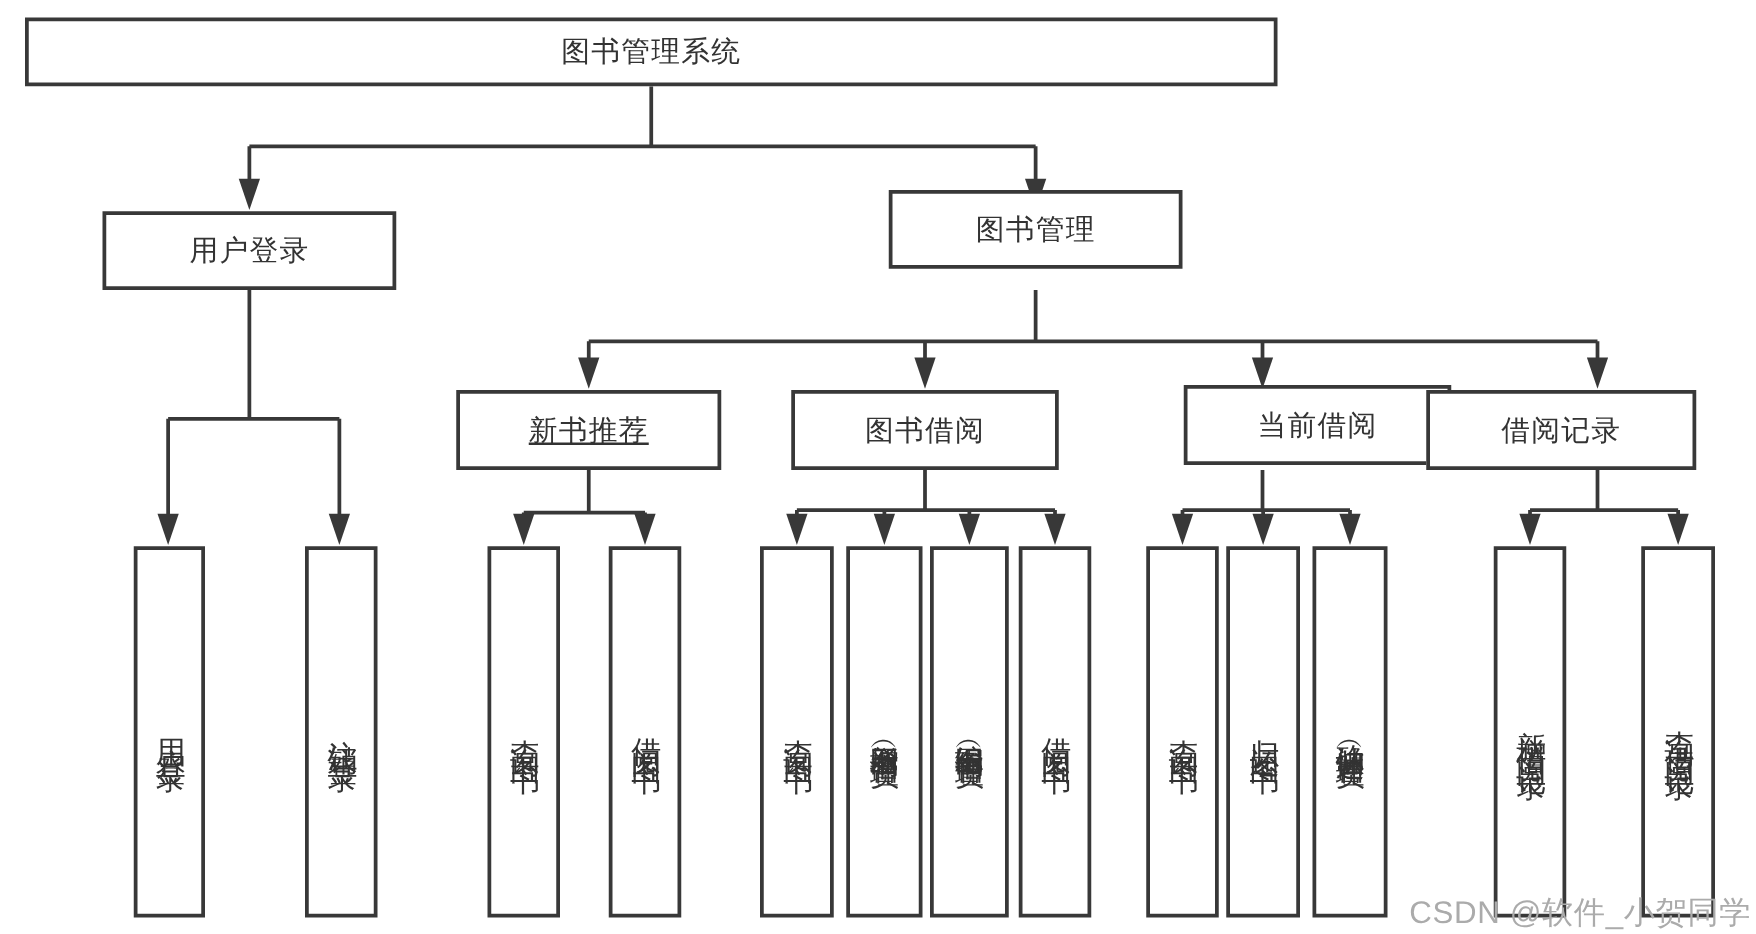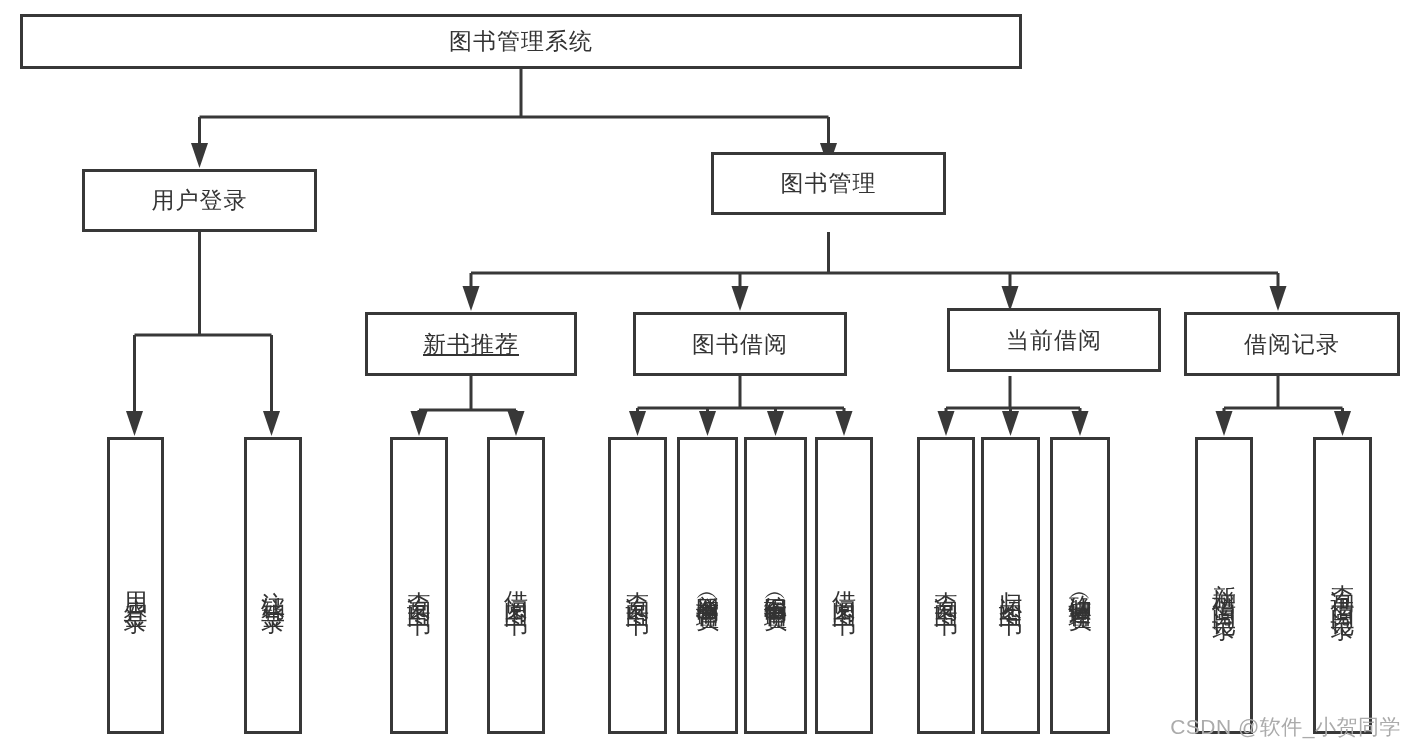--- a/index.html
+++ b/index.html
@@ -38,21 +38,21 @@
     white-space: nowrap;
   }
   .leaf.long .vtext {
     font-size: 23px;
     letter-spacing: 2px;
   }
   .watermark {
     position: absolute;
     top: 713px;
     right: 4px;
-    font-size: 21px;
+    font-size: 25px;
     color: var(--wm, #ababab);
     letter-spacing: 0.5px;
     z-index: 5;
     white-space: nowrap;
   }
 </style>
 </head>
 <body>
 
 <div class="stage">
@@ -120,21 +120,21 @@
 
   <div class="box" style="left:365px; top:312px; width:212px; height:64px;text-decoration:underline;">
     <span>新书推荐</span>
   </div>
   <div class="box" style="left:633px; top:312px; width:214px; height:64px;">
     <span>图书借阅</span>
   </div>
   <div class="box" style="left:903px; top:308px; width:214px; height:64px;margin-left:44px;">
     <span>当前借阅</span>
   </div>
-  <div class="box" style="left:1184px; top:312px; width:216px; height:64px;">
+  <div class="box" style="left:1141px; top:312px; width:216px; height:64px;">
     <span>借阅记录</span>
   </div>
 
   <div class="box leaf" style="left:107px; top:437px; width:57px; height:297px;">
     <span class="vtext">用户登录</span>
   </div>
   <div class="box leaf" style="left:244px; top:437px; width:58px; height:297px;">
     <span class="vtext">注销登录</span>
   </div>
 

